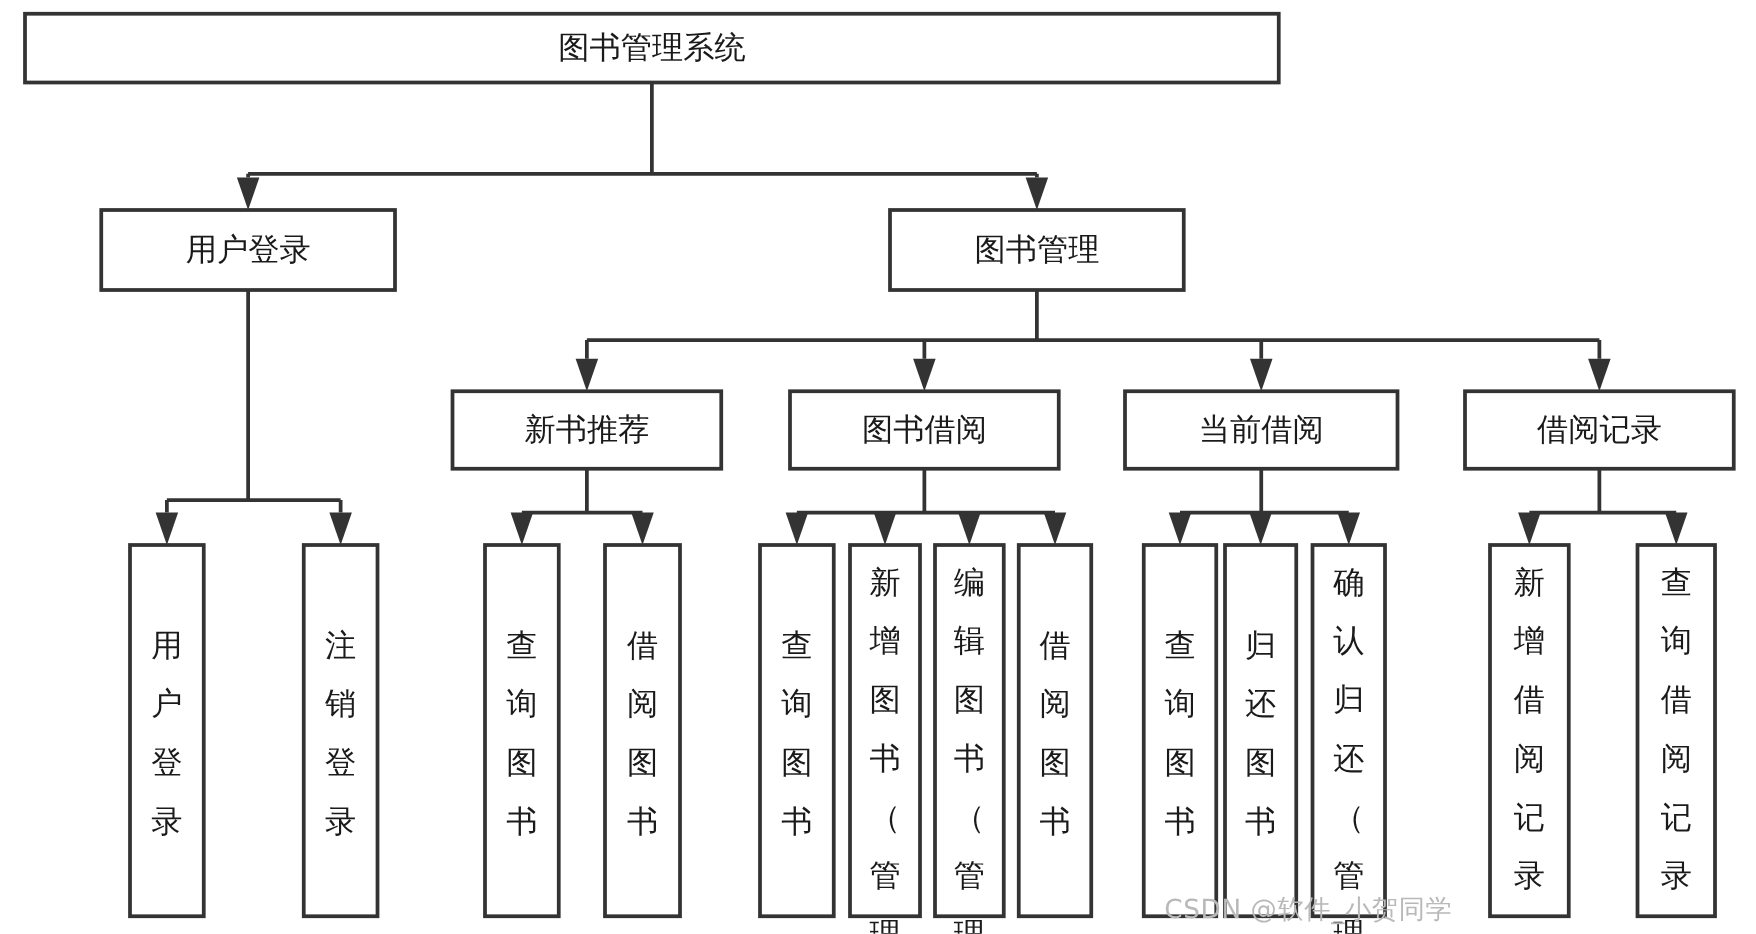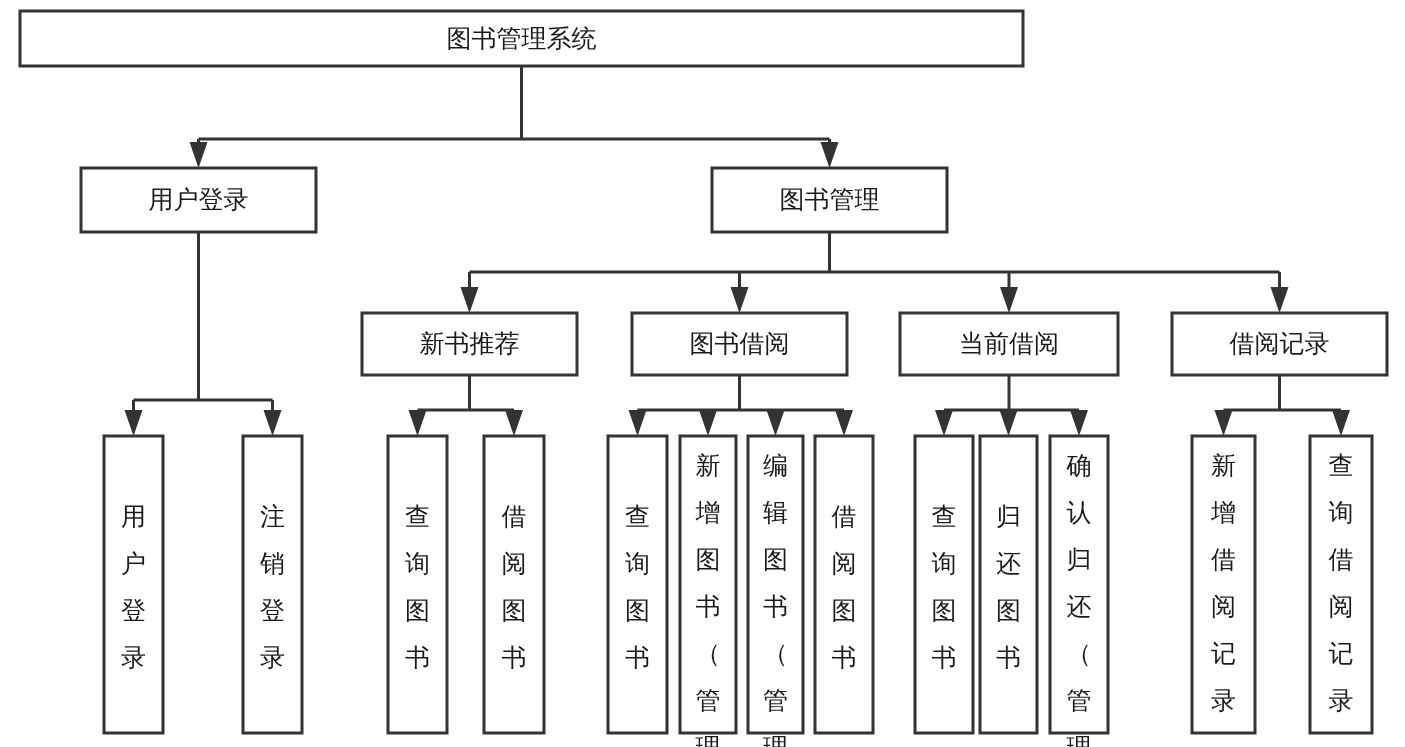--- a/index.html
+++ b/index.html
@@ -260,14 +260,15 @@
           <text x="1341" y="474" class="leaf-char">查</text>
           <text x="1341" y="521" class="leaf-char">询</text>
           <text x="1341" y="568" class="leaf-char">借</text>
           <text x="1341" y="615" class="leaf-char">阅</text>
           <text x="1341" y="662" class="leaf-char">记</text>
           <text x="1341" y="709" class="leaf-char">录</text>
         </g>
       </g>
   </svg>
 
+  <div class="watermark">CSDN @软件_小贺同学</div>
 
 </div>
 
 </body></html>

